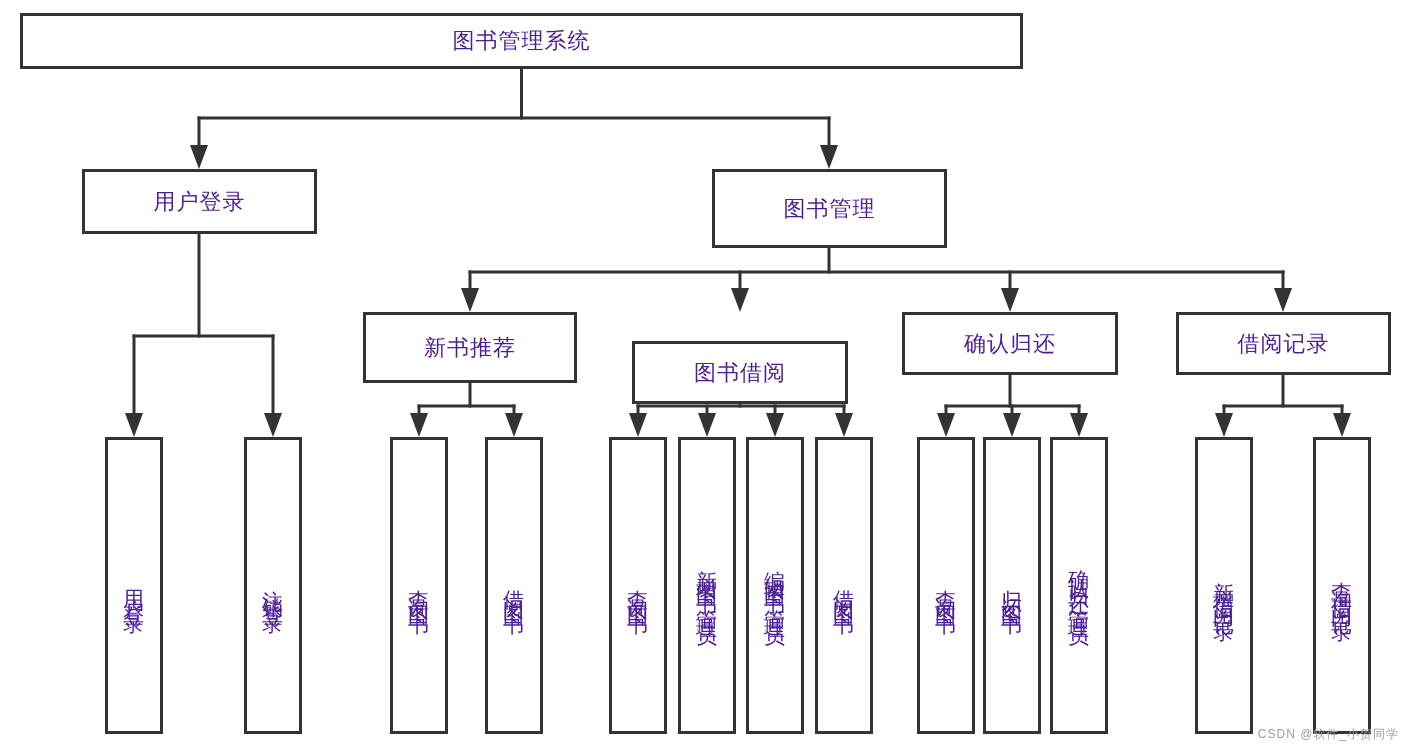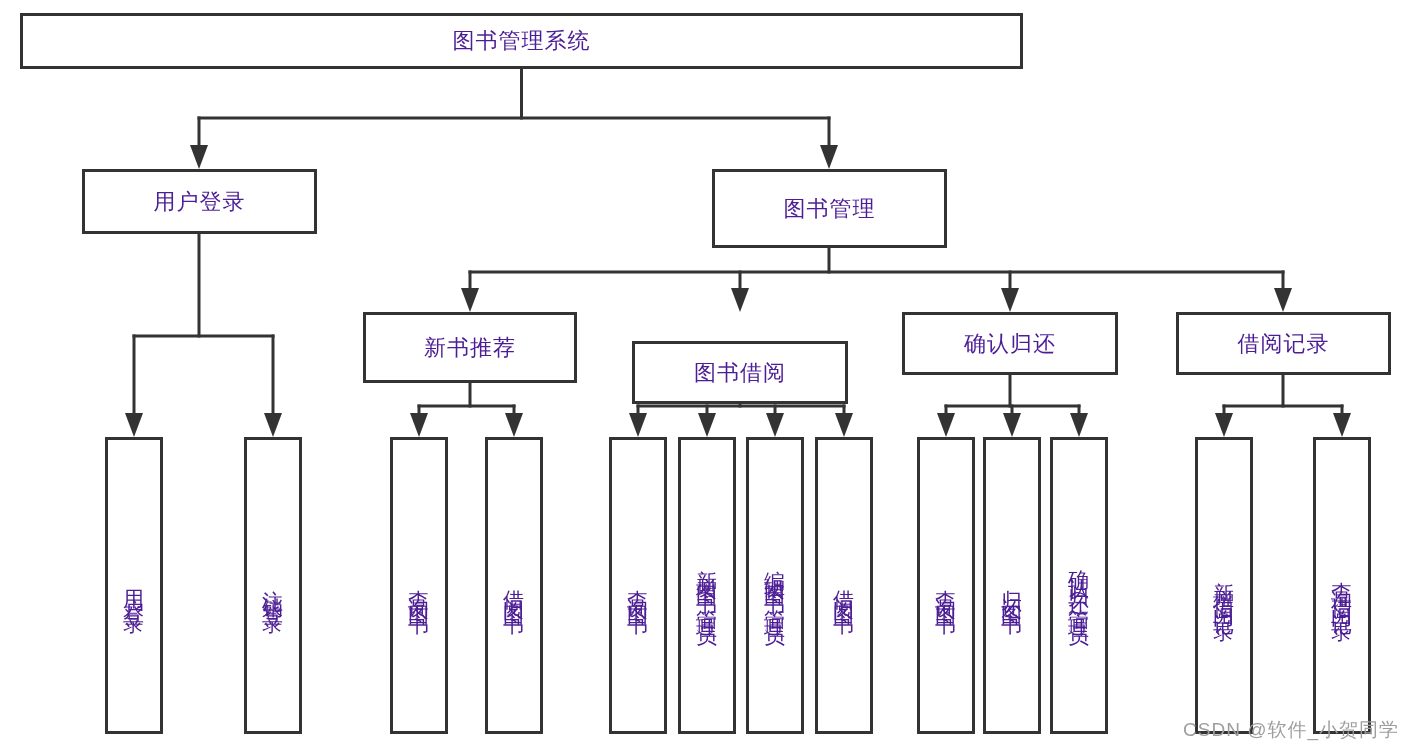--- a/index.html
+++ b/index.html
@@ -35,21 +35,21 @@
     text-orientation: mixed;
     font-size: 21px;
     letter-spacing: 8px;
     line-height: 1;
     padding-top: 6px;
   }
   .watermark {
     position: absolute;
     right: 6px;
     bottom: 4px;
-    font-size: 19px;
+    font-size: 12px;
     color: #9e9e9e;
     letter-spacing: 1px;
     white-space: nowrap;
     z-index: 5;
   }
 </style>
 </head>
 <body>
 
 <div class="canvas">

